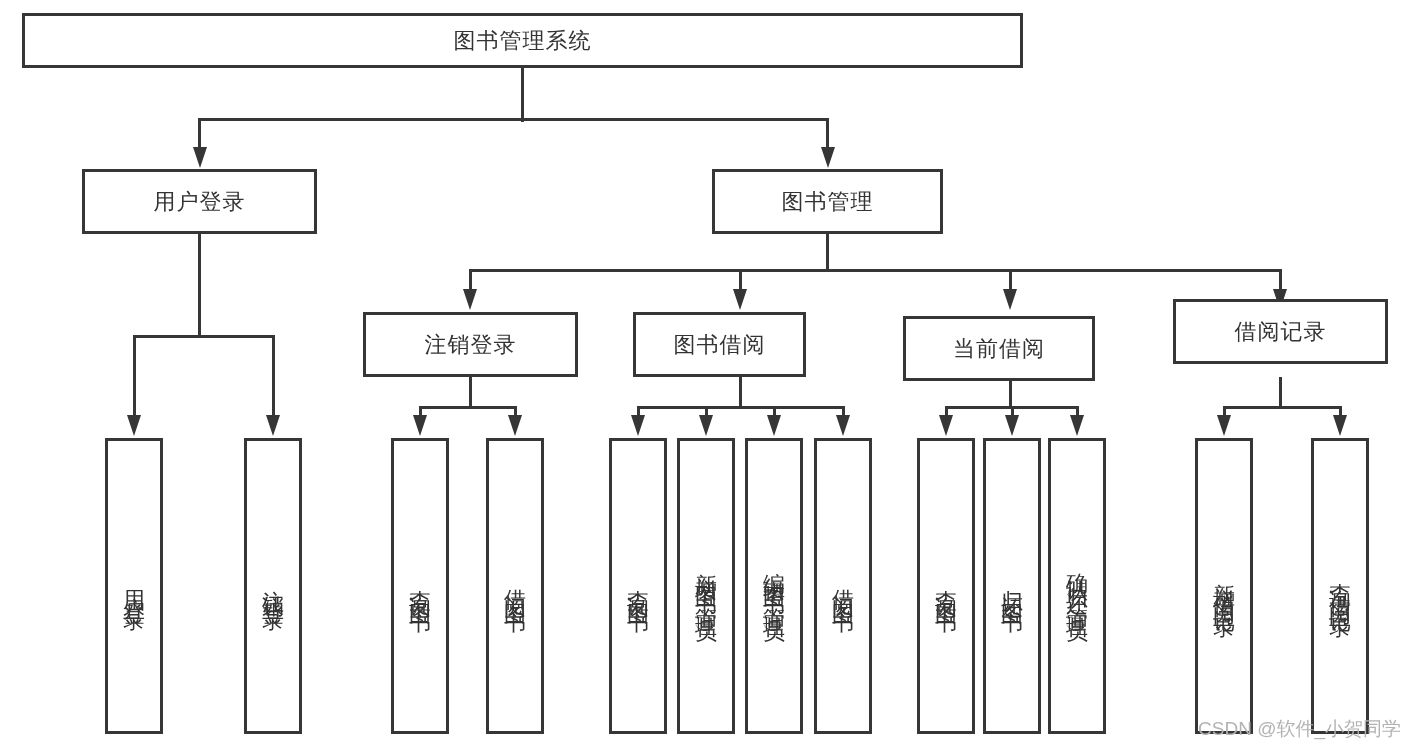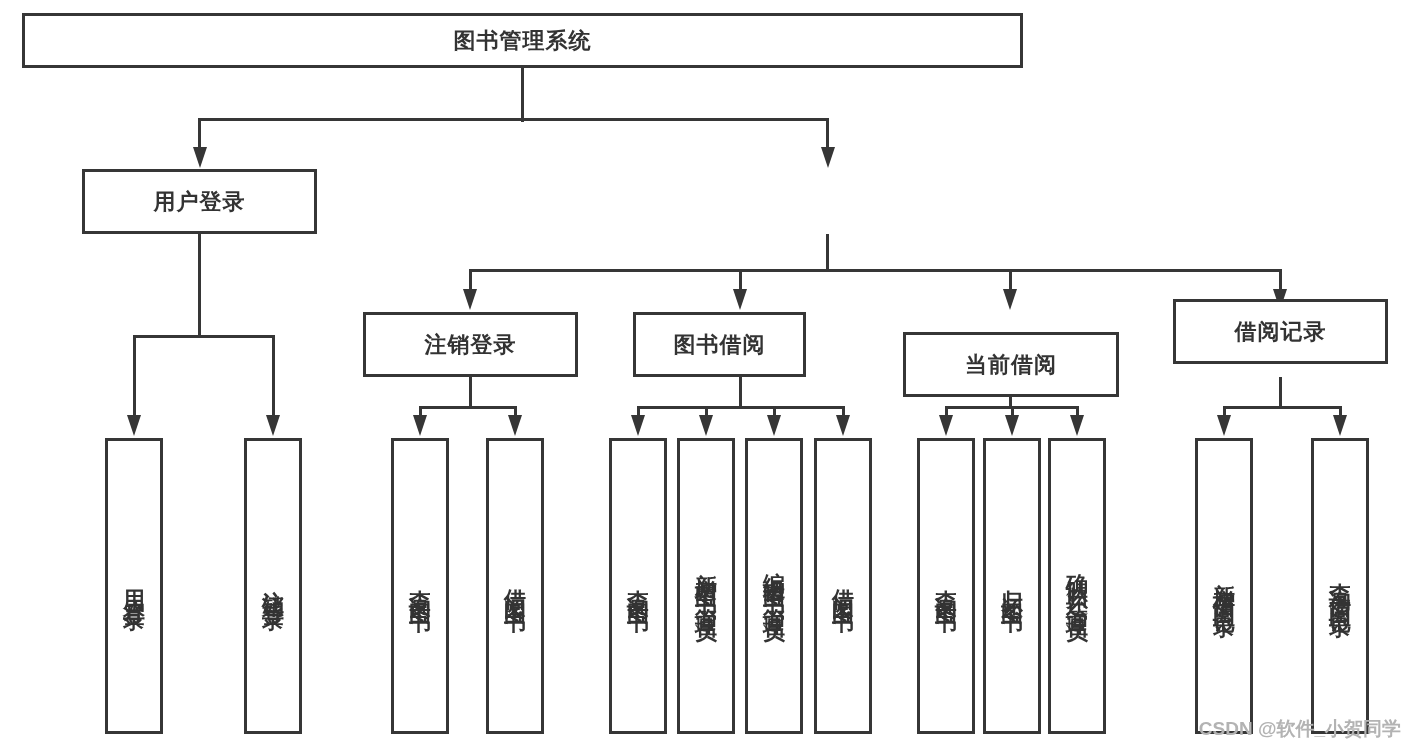--- a/index.html
+++ b/index.html
@@ -8,21 +8,20 @@
     --background:#ffffff;
     --watermark:#b3b3b3;
   }
   html,body{margin:0;padding:0;background:var(--background);}
   .canvas{
     position:relative;
     width:1405px;height:747px;
     background:var(--background);
     overflow:hidden;
     font-family:"Liberation Sans","DejaVu Sans",sans-serif;
-    font-weight:bold;
   }
   .box{
     position:absolute;
     box-sizing:border-box;
     background:#ffffff;
     border:3px solid var(--line);
     display:flex;align-items:center;justify-content:center;
     z-index:2;
   }
   .hlabel{
@@ -61,28 +60,31 @@
 
 <div class="canvas">
 
   <div class="box" style="left:22px;top:13px;width:1001px;height:55px">
     <span class="hlabel">图书管理系统</span>
   </div>
 
   <div class="box" style="left:82px;top:169px;width:235px;height:65px">
     <span class="hlabel">用户登录</span>
   </div>
+  <div class="box" style="left:712px;top:169px;width:231px;height:65px">
+    <span class="hlabel">图书管理</span>
+  </div>
 
   <div class="box" style="left:363px;top:312px;width:215px;height:65px">
     <span class="hlabel">注销登录</span>
   </div>
   <div class="box" style="left:633px;top:312px;width:173px;height:65px">
     <span class="hlabel">图书借阅</span>
   </div>
-  <div class="box" style="left:903px;top:332px;width:216px;height:65px">
+  <div class="box" style="left:903px;top:316px;width:192px;height:65px">
     <span class="hlabel">当前借阅</span>
   </div>
   <div class="box" style="left:1173px;top:299px;width:215px;height:65px">
     <span class="hlabel">借阅记录</span>
   </div>
 
   <div class="box leaf" style="left:105px;top:438px">
     <span class="vlabel">用户登录</span>
   </div>
   <div class="box leaf" style="left:244px;top:438px">

